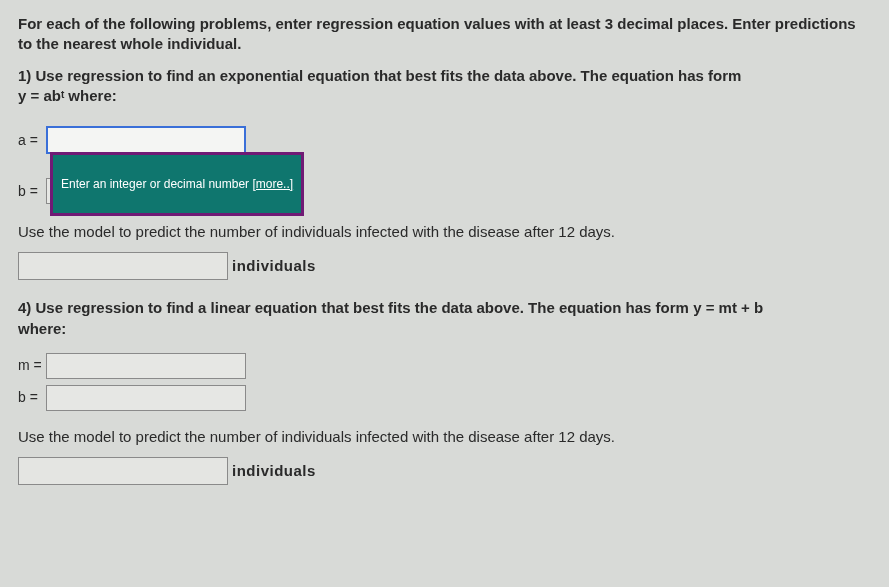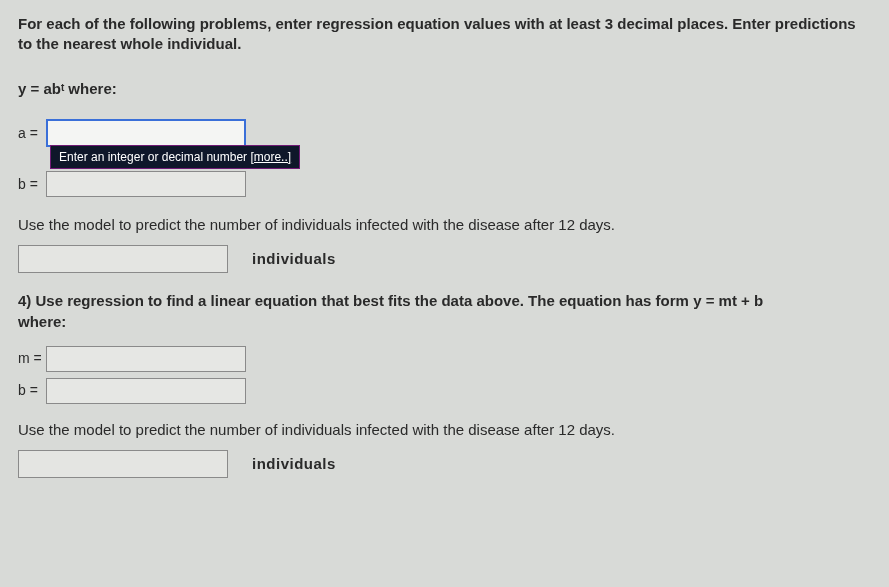--- a/index.html
+++ b/index.html
@@ -7,21 +7,21 @@
     background: #d8dad7;
     font-family: Arial, Helvetica, sans-serif;
     font-size: 15px;
     color: #2a2a2a;
     width: 889px;
     height: 587px;
     padding: 14px 18px;
     line-height: 1.35;
     overflow: hidden;
   }
-  .intro { margin-bottom: 4px; font-weight: bold; }
+  .intro { margin-bottom: 11px; font-weight: bold; }
   .q-header { margin-bottom: 4px; font-weight: bold; }
   .equation { font-weight: bold; }
   .field-row {
     display: flex;
     align-items: center;
     margin: 6px 0;
     position: relative;
   }
   .field-label {
     font-size: 14px;
@@ -38,41 +38,40 @@
   .text-input.focused {
     border: 2px solid #3a6fd8;
     background: #f4f5f3;
     width: 200px;
     height: 28px;
   }
   .tooltip {
     position: absolute;
     left: 32px;
     top: -8px;
-    background: #0f172a;
+    background: #0f766e;
     color: #fff;
     font-size: 12px;
-    padding: 3px 8px;
-    border: 1px solid #701a75;
+    padding: 21px 8px;
+    border: 3px solid #701a75;
     white-space: nowrap;
     z-index: 2;
   }
   .tooltip .more {
     text-decoration: underline;
     cursor: pointer;
   }
   .predict-text {
     margin: 16px 0 10px 0;
     font-weight: normal;
   }
   .predict-row {
     display: flex;
     align-items: center;
     margin: 4px 0 18px 0;
-    gap: 20px;
   }
   .predict-input {
     width: 210px;
     height: 28px;
     border: 1px solid #8a8a8a;
     background: #e4e5e2;
   }
   .unit {
     margin-left: 4px;
     font-size: 15px;
@@ -82,21 +81,21 @@
   .spacer-top { margin-top: 20px; }
   .b-row-wrap { position: relative; height: 46px; }
   .b-row { position: absolute; top: 18px; display:flex; align-items:center; }
 </style>
 </head>
 <body>
 
 <p class="intro">For each of the following problems, enter regression equation values with at least 3 decimal places. Enter predictions to the nearest whole individual.</p>
 
 <p class="q-header">
-  <br>
+  <span>1) Use regression to find an exponential equation that best fits the data above. The equation has form</span><br>
   <span class="equation">y = abᵗ</span><span> where:</span>
 </p>
 
 <div class="spacer-top">
   <div class="field-row">
     <span class="field-label">a =</span>
     <input type="text" class="text-input focused" value="" style="">
   </div>
 
   <div class="b-row-wrap">

